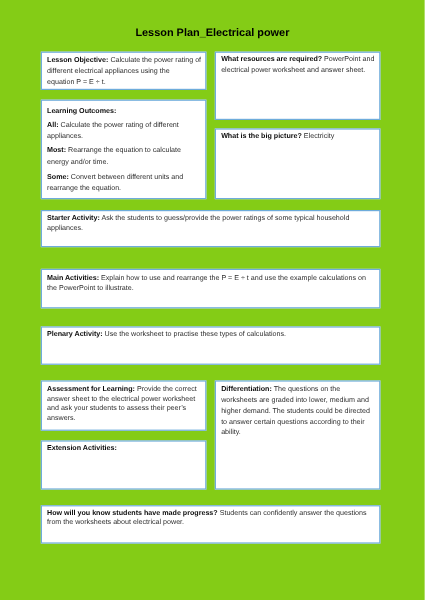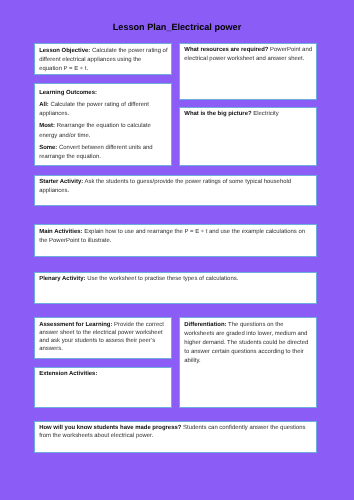--- a/index.html
+++ b/index.html
@@ -1,19 +1,19 @@
 <!DOCTYPE html>
 <html><head>
 <meta charset="utf-8">
 <title>Lesson Plan_Electrical power</title>
 <style>
   html,body{margin:0;padding:0;background:#ffffff;}
   body{width:354px;height:500px;font-family:"Liberation Sans",sans-serif;
         -webkit-font-smoothing:antialiased;text-rendering:geometricPrecision;}
-  .page{position:relative;width:354px;height:500px;overflow:hidden;background:#8b5cf6;
+  .page{position:relative;width:354px;height:500px;overflow:hidden;background:#84cc16;
          filter:opacity(0.999);}
 
   .title{position:absolute;left:0;top:22px;width:354px;text-align:center;
          font-size:9.1px;line-height:10px;font-weight:bold;color:#000;}
 
   .box{position:absolute;box-sizing:border-box;border:1px solid #6EACDB;background:#fff;
        font-size:5.95px;line-height:9px;color:#2f2f2f;}
   .box .inner{position:absolute;left:4.6px;top:2.2px;right:3px;}
   .ln{white-space:nowrap;height:9px;}
   .ln b{color:#0d0d0d;font-weight:bold;}

